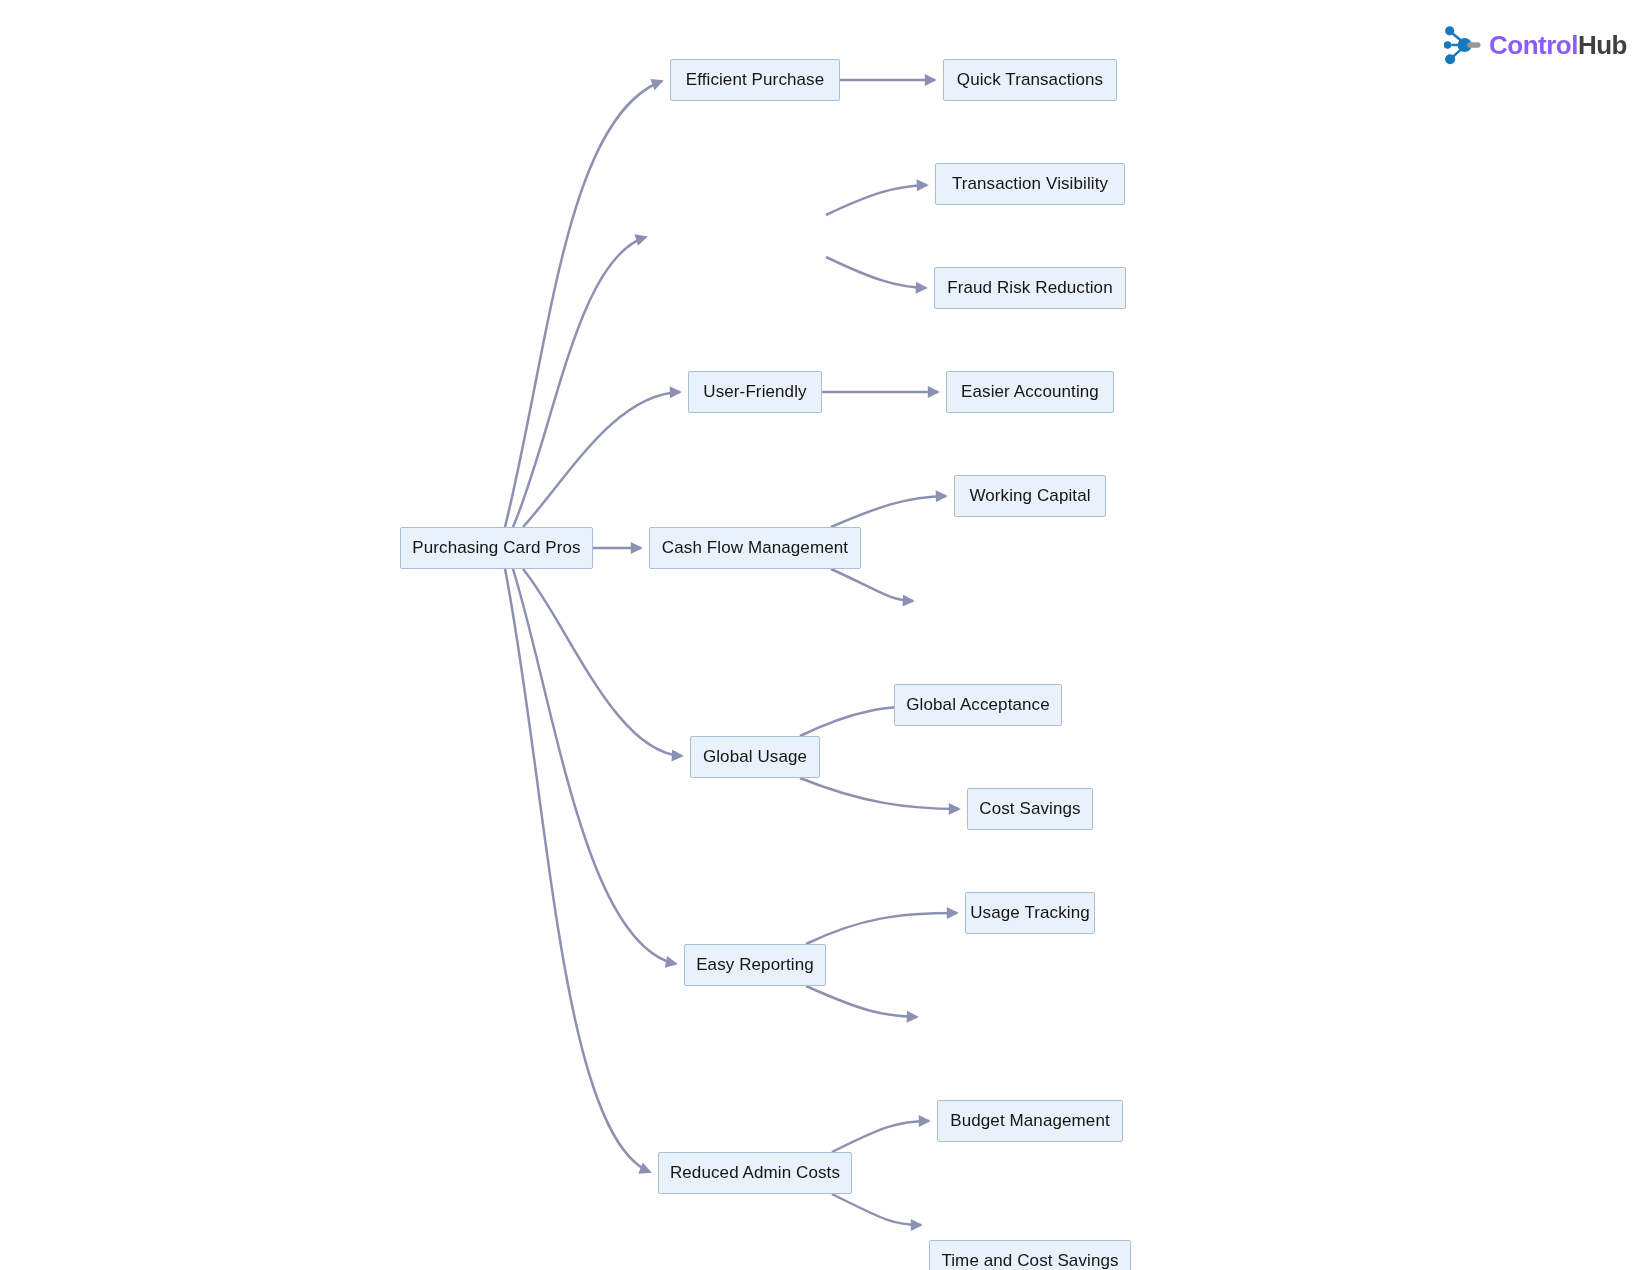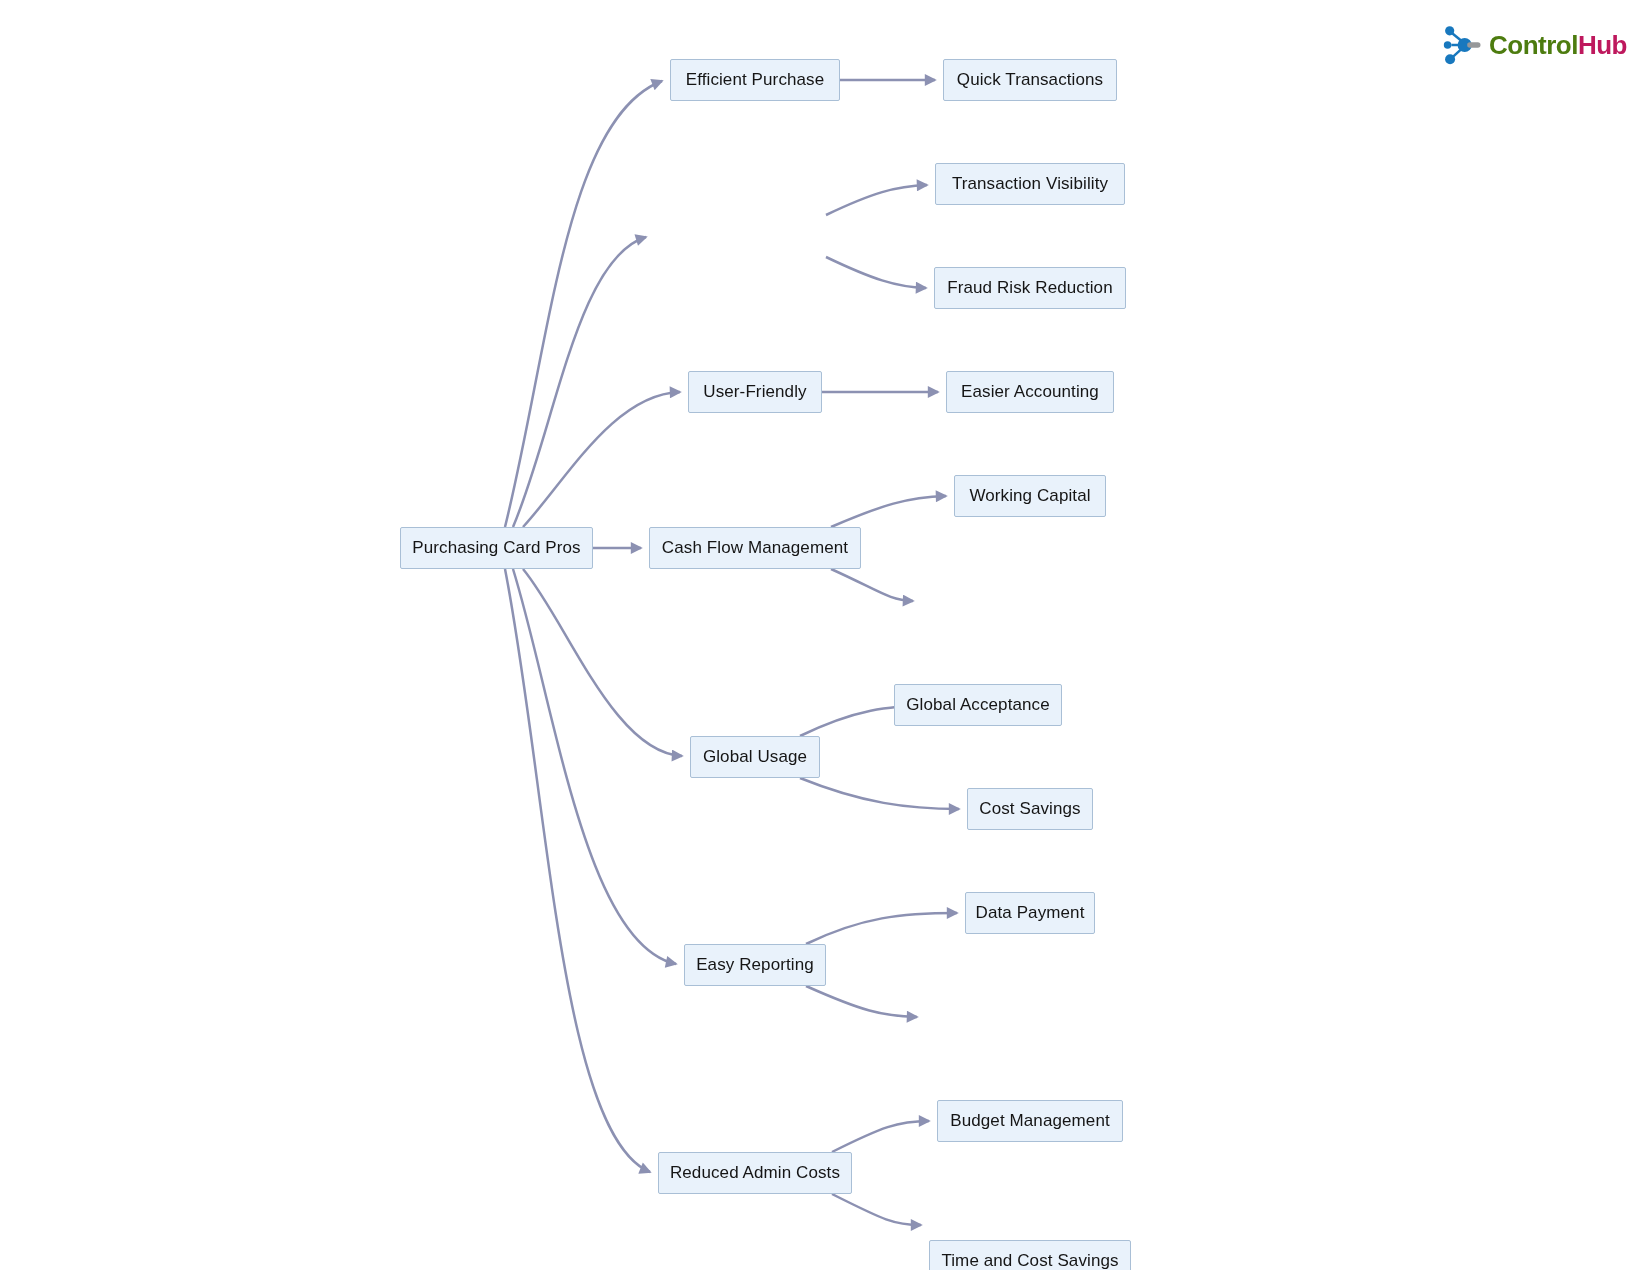--- a/index.html
+++ b/index.html
@@ -15,22 +15,22 @@
     background:#e9f2fb;border:1px solid #a9bfd6;border-radius:2px;
     color:#151515;font-size:17px;letter-spacing:.1px;white-space:nowrap;
   }
   .logo{
     position:absolute;top:22px;right:24px;z-index:3;
     display:flex;align-items:center;gap:6px;
   }
   .logo .wordmark{
     font-size:26px;font-weight:bold;letter-spacing:-0.5px;line-height:46px;
   }
-  .logo .word-primary{color:#4d7c0f;}
-  .logo .word-secondary{color:#be185d;}
+  .logo .word-primary{color:#8b5cf6;}
+  .logo .word-secondary{color:#404040;}
 </style>
 </head>
 <body>
 
 <div class="canvas">
 
   <svg class="edges" width="1651" height="1270" viewBox="0 0 1651 1270">
     <defs>
       <marker id="arrow" viewBox="0 0 10 10" refX="8.5" refY="5" markerUnits="userSpaceOnUse" markerWidth="14" markerHeight="12" orient="auto">
         <path d="M0,0 L10,5 L0,10 z" fill="#8c91b2"></path>
@@ -70,21 +70,21 @@
   <div class="node" style="left:684px;top:944px;width:142px">Easy Reporting</div>
   <div class="node" style="left:658px;top:1152px;width:194px">Reduced Admin Costs</div>
 
   <div class="node" style="left:943px;top:59px;width:174px">Quick Transactions</div>
   <div class="node" style="left:935px;top:163px;width:190px">Transaction Visibility</div>
   <div class="node" style="left:934px;top:267px;width:192px">Fraud Risk Reduction</div>
   <div class="node" style="left:946px;top:371px;width:168px">Easier Accounting</div>
   <div class="node" style="left:954px;top:475px;width:152px">Working Capital</div>
   <div class="node" style="left:894px;top:684px;width:168px">Global Acceptance</div>
   <div class="node" style="left:967px;top:788px;width:126px">Cost Savings</div>
-  <div class="node" style="left:965px;top:892px;width:130px">Data Payment</div>
+  <div class="node" style="left:965px;top:892px;width:130px">Usage Tracking</div>
   <div class="node" style="left:937px;top:1100px;width:186px">Budget Management</div>
   <div class="node" style="left:929px;top:1240px;width:202px">Time and Cost Savings</div>
 
   <div class="logo">
     <svg width="40" height="46" viewBox="0 0 48 50">
       <g stroke="#1878be" stroke-width="3">
         <line x1="11" y1="11" x2="22" y2="20"></line>
         <line x1="10" y1="25" x2="18" y2="25"></line>
         <line x1="11.5" y1="39.5" x2="22" y2="30"></line>
       </g>

